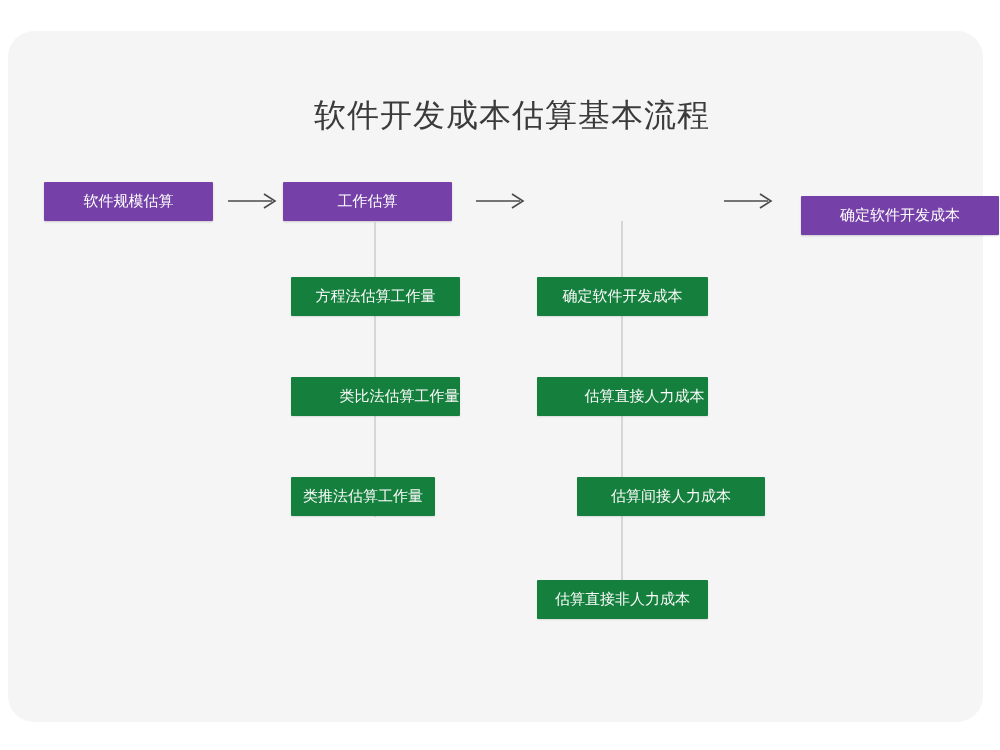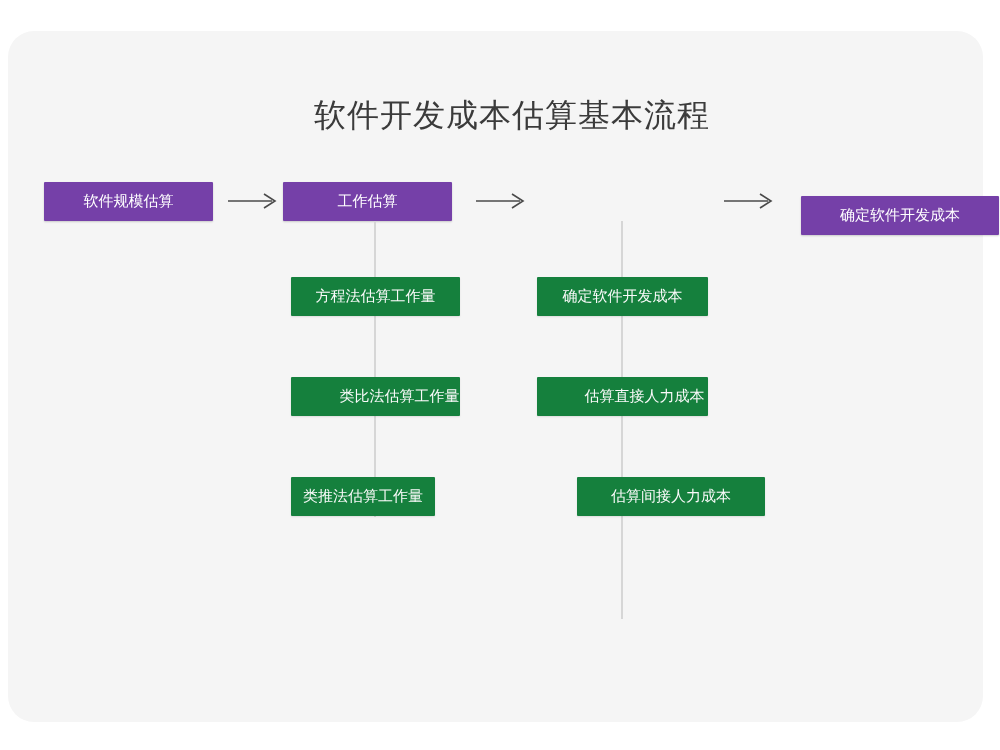--- a/index.html
+++ b/index.html
@@ -132,14 +132,15 @@
   <div class="node secondary" style="left:291px; top:477px; width:144px;">类推法估算工作量</div>
 
   <div class="vline" style="left:621px; top:221px; height:398px;"></div>
 
   <div class="node secondary" style="left:537px; top:277px; width:171px;">确定软件开发成本</div>
 
   <div class="node secondary" style="left:537px; top:377px; width:171px;padding-left:44px;">估算直接人力成本</div>
 
   <div class="node secondary" style="left:537px; top:477px; width:188px;margin-left:40px;">估算间接人力成本</div>
 
+  <div class="node secondary" style="left:537px; top:580px; width:171px;">估算直接非人力成本</div>
 
 </div>
 
 </body></html>

